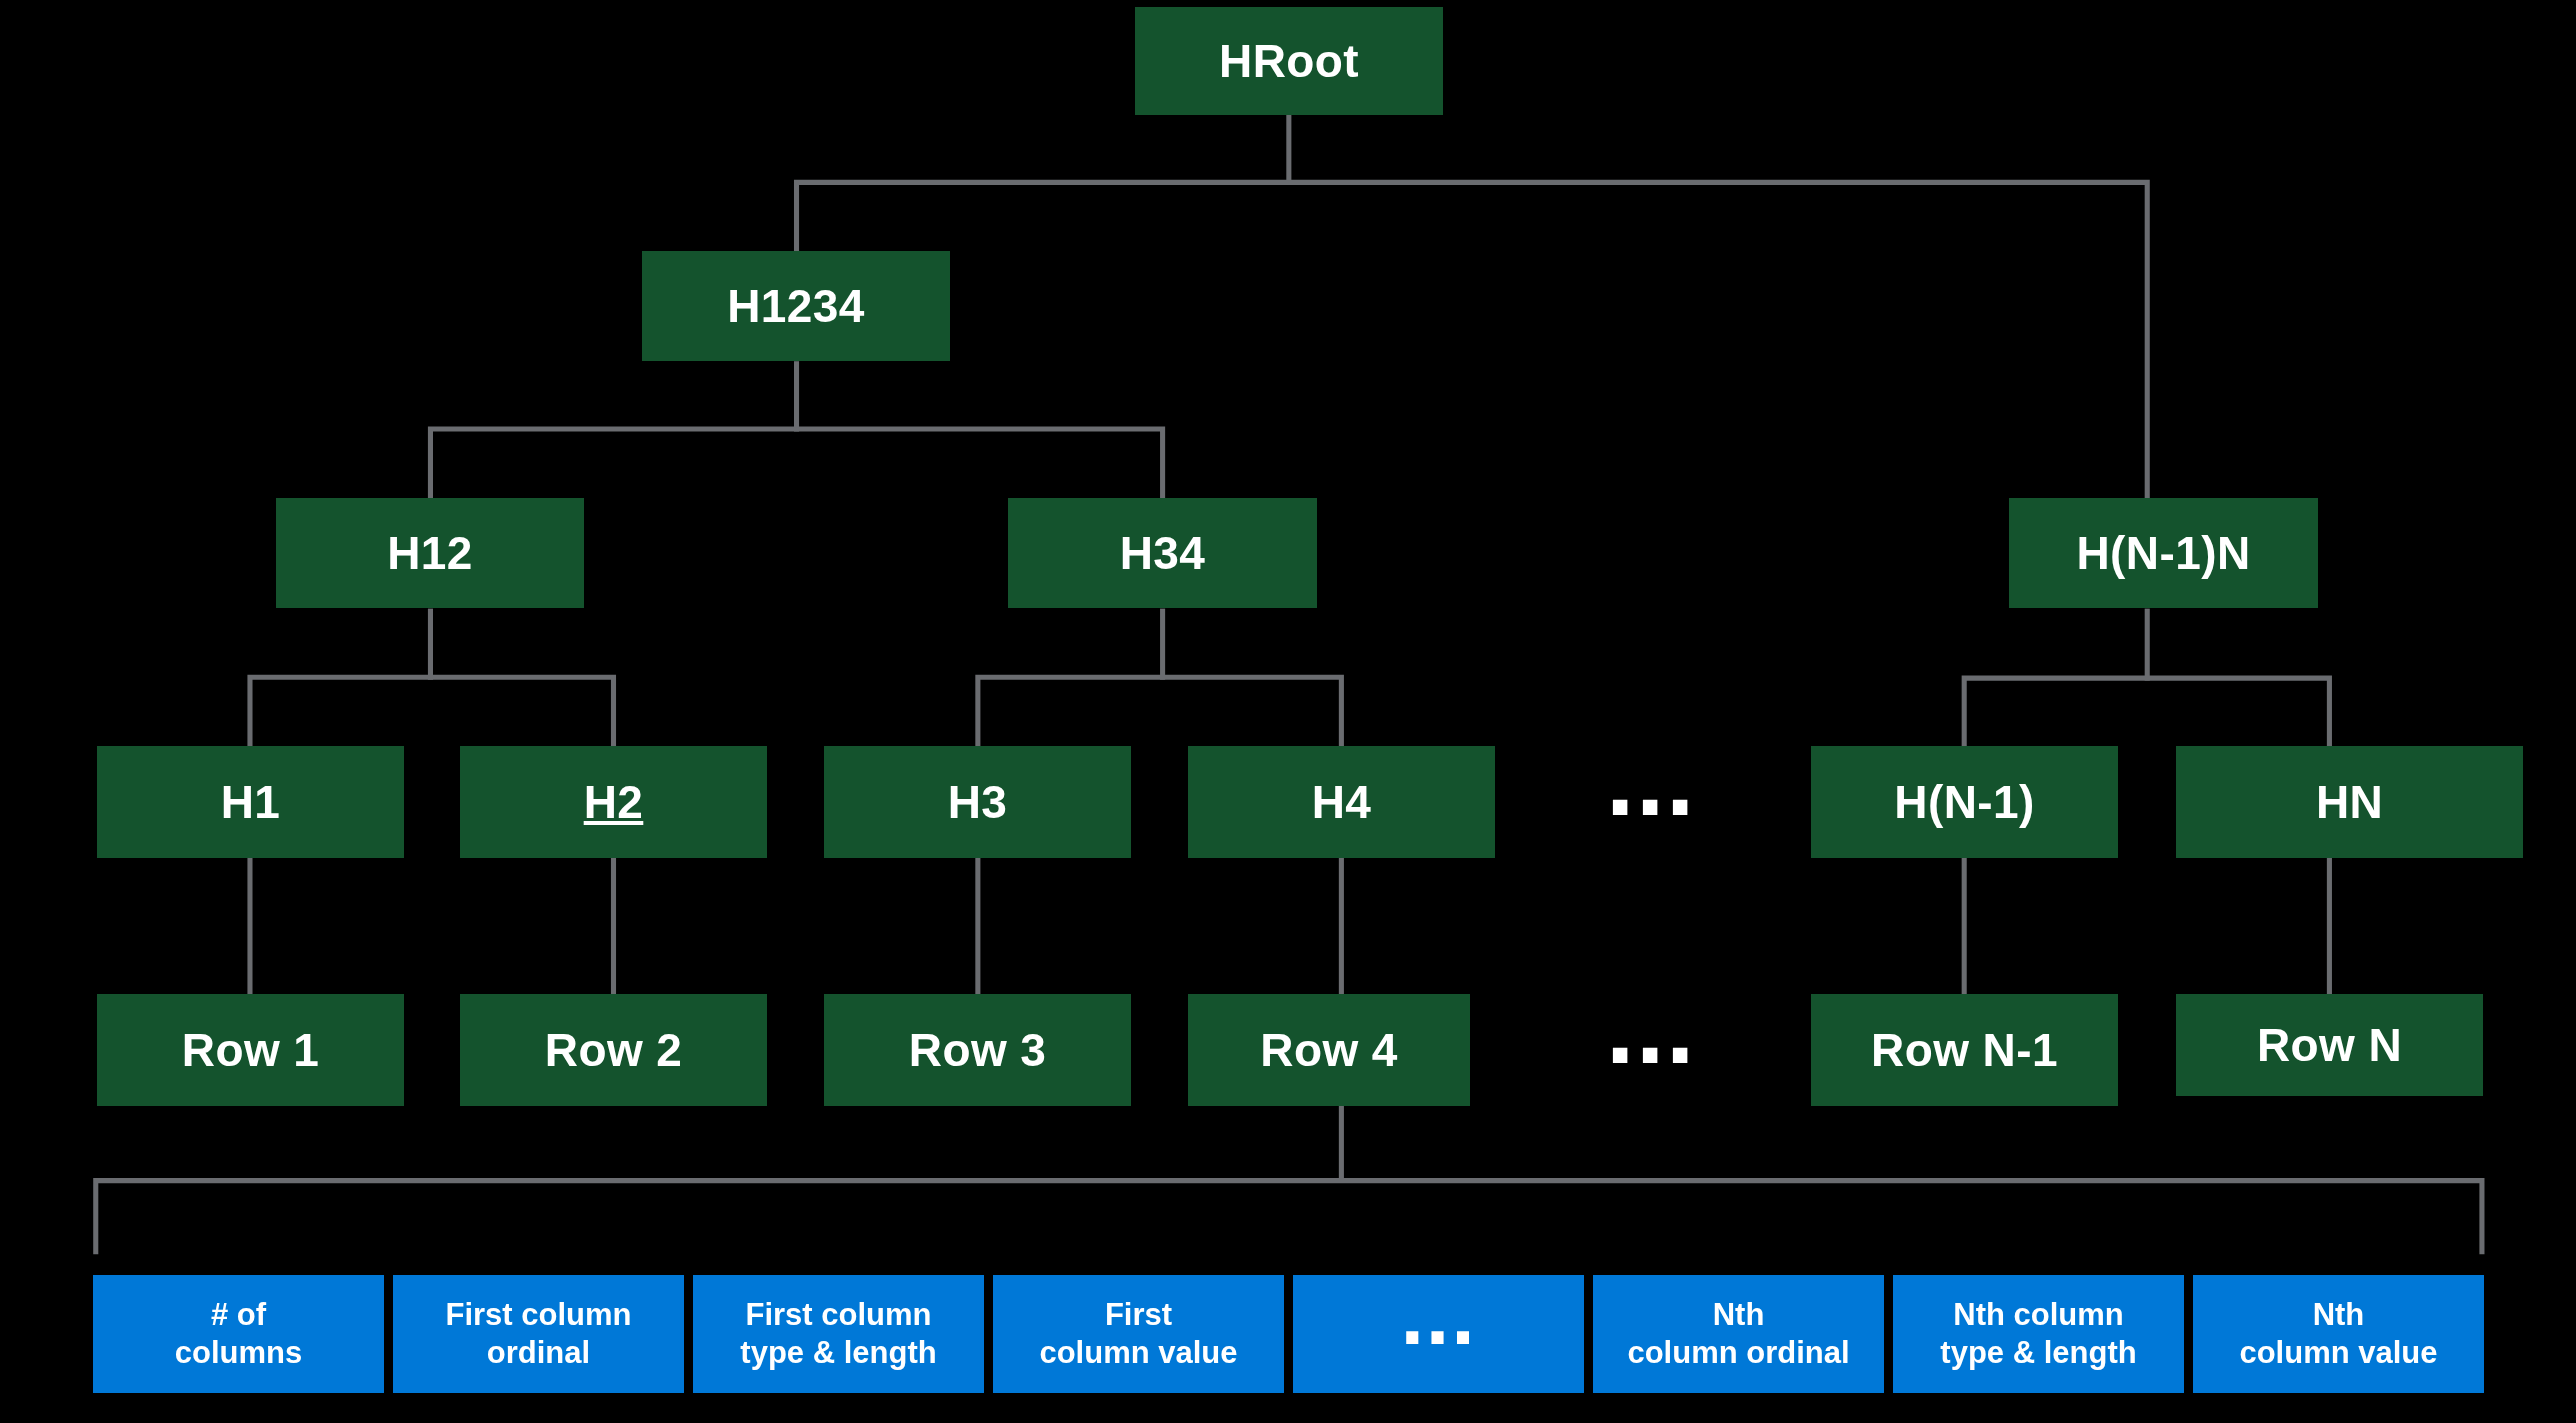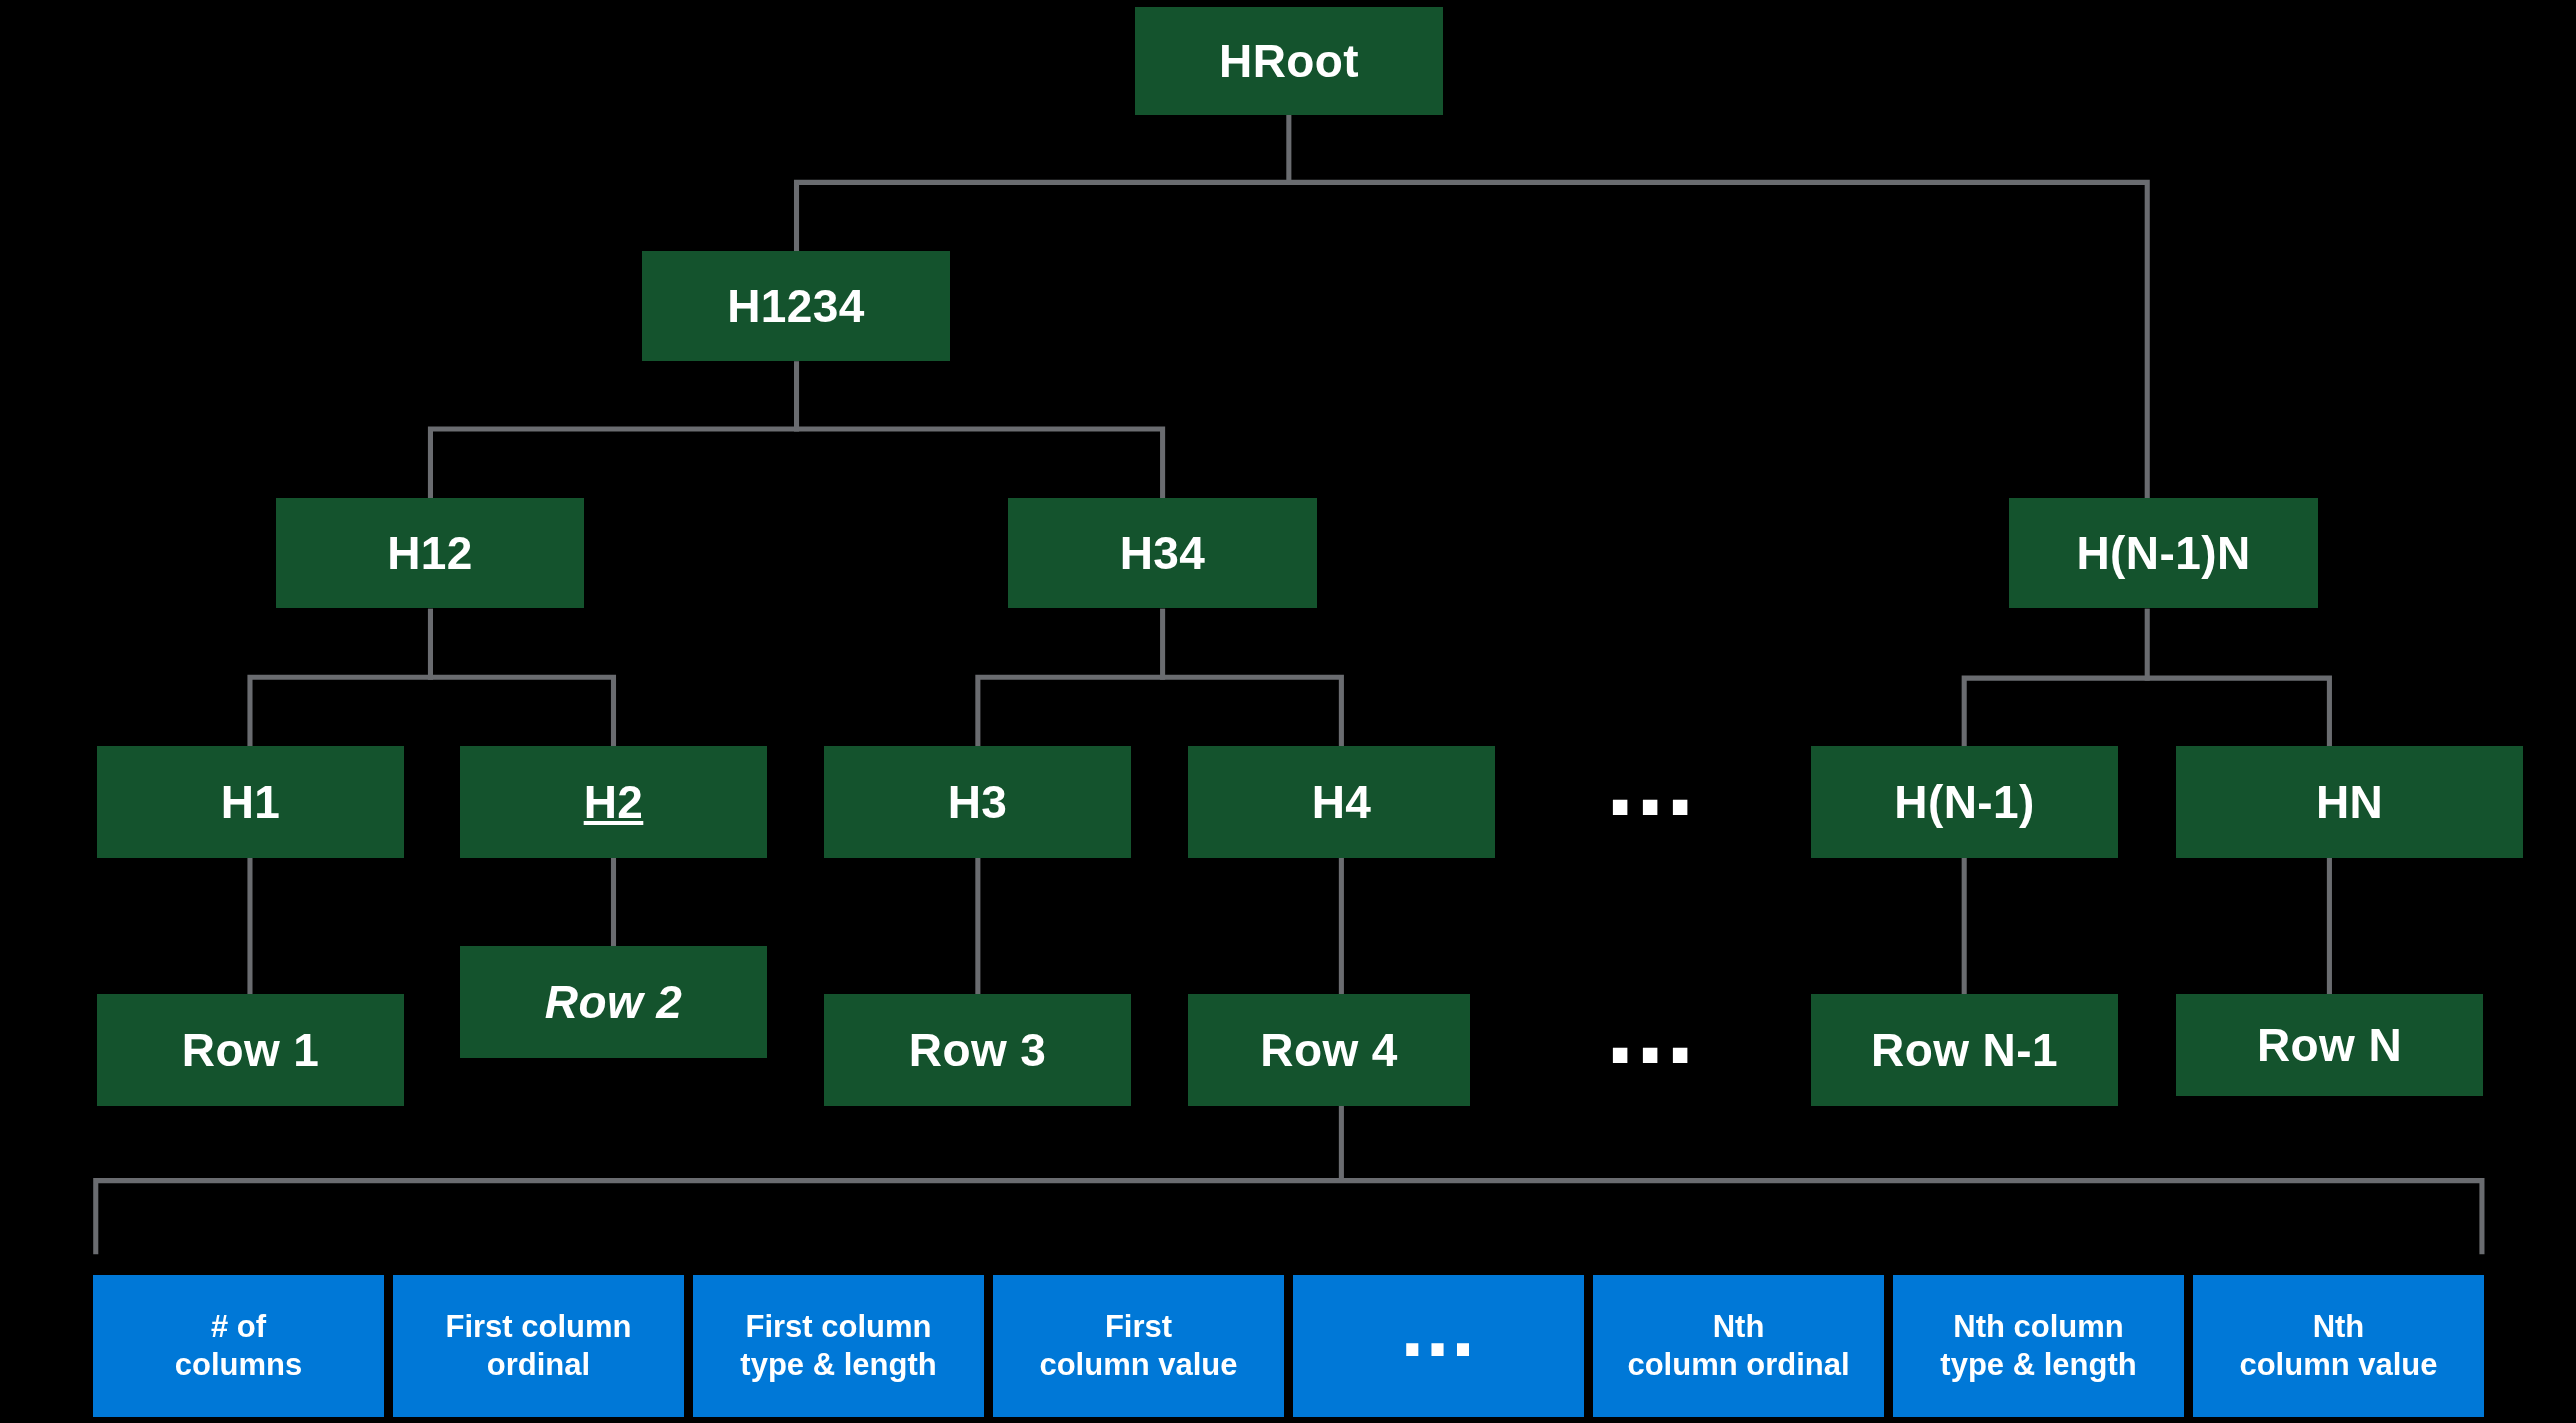--- a/index.html
+++ b/index.html
@@ -50,21 +50,21 @@
     background: transparent;
   }
   .dots span, .field-dots span {
     transform: translateY(-0.22em);
     display: inline-block;
     letter-spacing: 1.7px;
   }
   .field {
     position: absolute;
     top: 1275px;
-    height: 142px;
+    height: 118px;
     width: 291px;
     background: #0078d7;
     color: #ffffff;
     display: flex;
     align-items: center;
     justify-content: center;
     text-align: center;
     font-weight: 700;
     font-size: 31px;
     line-height: 1.22;
@@ -84,21 +84,21 @@
 
   #h1 { left: 97px;  top: 746px; width: 307px; height: 112px; }
   #h2 { left: 460px;  top: 746px; width: 307px; height: 112px; text-decoration: underline; }
   #h3 { left: 824px;  top: 746px; width: 307px; height: 112px; }
   #h4 { left: 1188px; top: 746px; width: 307px; height: 112px; }
   #hdots { left: 1524px; top: 746px; width: 254px; height: 112px; }
   #hn1 { left: 1811px; top: 746px; width: 307px; height: 112px; }
   #hn  { left: 2176px; top: 746px; width: 347px; height: 112px; }
 
   #row1 { left: 97px;  top: 994px; width: 307px; height: 112px; }
-  #row2 { left: 460px;  top: 946px; width: 307px; height: 112px; font-style: italic; }
+  #row2 { left: 460px;  top: 994px; width: 307px; height: 112px; }
   #row3 { left: 824px;  top: 994px; width: 307px; height: 112px; }
   #row4 { left: 1188px; top: 994px; width: 282px; height: 112px; }
   #rowdots { left: 1524px; top: 994px; width: 254px; height: 112px; }
   #rown1 { left: 1811px; top: 994px; width: 307px; height: 112px; }
   #rown  { left: 2176px; top: 994px; width: 307px; height: 102px; }
 
   #f0 { left: 93px;  }
   #f1 { left: 393px;  }
   #f2 { left: 693px;  }
   #f3 { left: 993px; }

